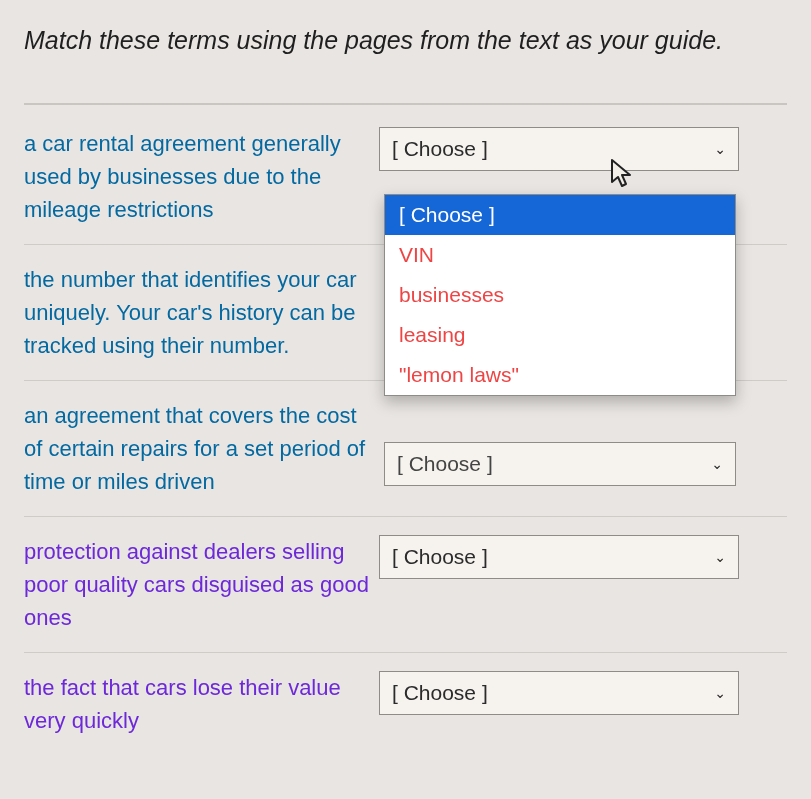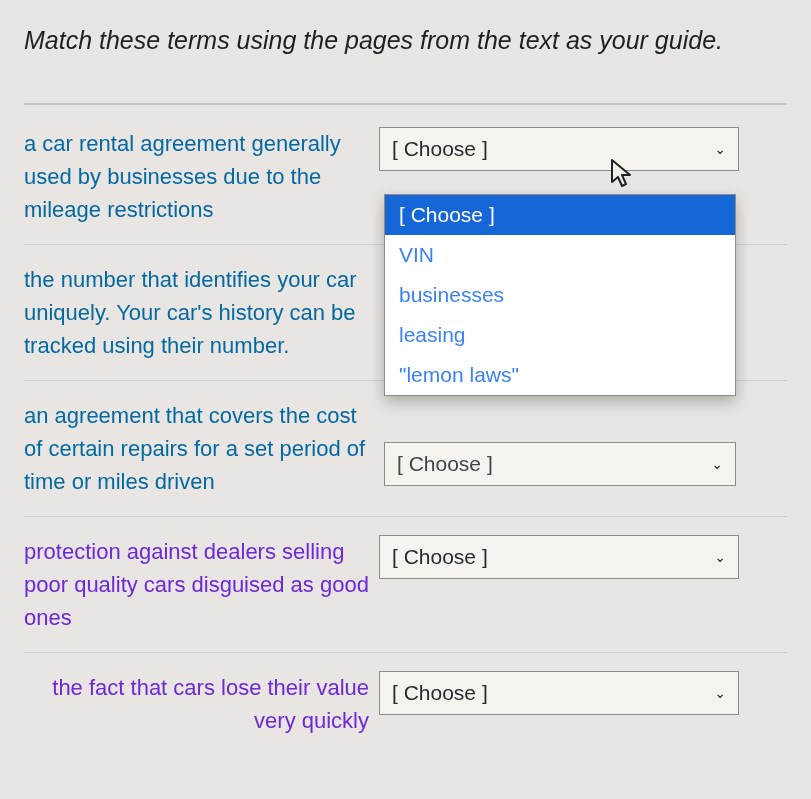--- a/index.html
+++ b/index.html
@@ -24,21 +24,21 @@
     border-bottom: 2px solid #c9c6c2;
     margin-bottom: 4px;
     font-style: italic;
   }
   .row {
     display: flex;
     align-items: flex-start;
     border-bottom: 1px solid #cfccc8;
     padding: 18px 0 18px 0;
   }
-  .row.last { border-bottom: none; text-align: right; }
+  .row.last { border-bottom: none; }
   .prompt {
     flex: 0 0 355px;
     font-size: 22px;
     line-height: 1.5;
     color: #0369a1;
     padding-right: 10px;
   }
   .select-wrap {
     flex: 0 0 360px;
     position: relative;
@@ -69,21 +69,21 @@
     top: 194px;  
     width: 352px;
     background: #fff;
     border: 1px solid #8f8b86;
     box-shadow: 0 6px 14px rgba(0,0,0,0.25);
     z-index: 50;
     font-size: 21px;
   }
   .dropdown .opt {
     padding: 8px 14px;
-    color: #3b82f6;
+    color: #ef4444;
     cursor: pointer;
   }
   .dropdown .opt.selected {
     background: #1566d6;
     color: #fff;
   }
   
   .peek-select {
     position: absolute;
     left: 384px;

